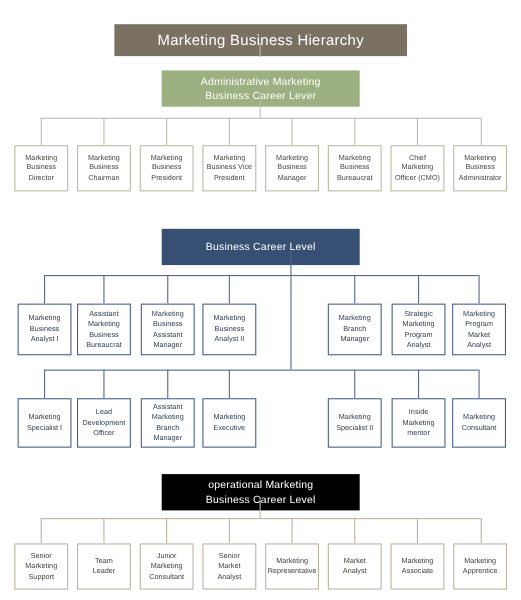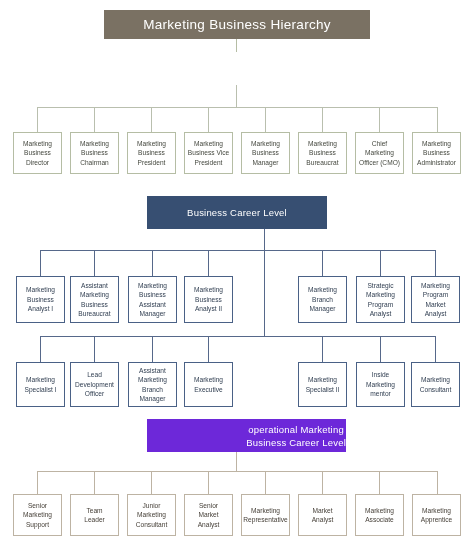--- a/index.html
+++ b/index.html
@@ -25,21 +25,22 @@
     position: absolute;
     box-sizing: border-box;
     display: flex;
     align-items: center;
     justify-content: center;
     text-align: center;
     color: #ffffff;
     font-size: 9.5px;
     line-height: 13px;
     letter-spacing: .2px;
-    padding: 2px 0;
+    padding: 2px 16px;
+    margin-top: 12px;
   }
   .band.title {
     font-size: 13.5px;
     line-height: 17px;
     letter-spacing: .3px;
   }
   .band-text { display: block; }
 
   
   .node {
@@ -76,20 +77,26 @@
 <body>
 
 <div id="chart-root">
 
   <div class="band title" style="left:104px; top:10px; width:266px; height:29px; background:#7a7163;">
     <span class="band-text">Marketing Business Hierarchy</span>
   </div>
 
   <div class="line v" style="left:236px; top:39px; width:1px; height:13px; background:#b5bda4;"></div>
 
+  <div class="band" style="left:147px; top:52px; width:180px; height:33px; background:#9cb081;">
+    <span>
+      <span class="band-text">Administrative Marketing</span>
+      <span class="band-text">Business Career Lever</span>
+    </span>
+  </div>
 
   <div class="line v" style="left:236px; top:85px; height:22px;"></div>
   <div class="line h" style="left:37px; top:107px; width:400px;"></div>
   <div class="line v" style="left:37px;  top:107px; height:25px;"></div>
   <div class="line v" style="left:94px;  top:107px; height:25px;"></div>
   <div class="line v" style="left:151px; top:107px; height:25px;"></div>
   <div class="line v" style="left:208px; top:107px; height:25px;"></div>
   <div class="line v" style="left:265px; top:107px; height:25px;"></div>
   <div class="line v" style="left:322px; top:107px; height:25px;"></div>
   <div class="line v" style="left:379px; top:107px; height:25px;"></div>
@@ -271,21 +278,21 @@
       <span class="node-text">mentor</span>
     </span>
   </div>
   <div class="node blue" style="left:411px; top:362px; width:49px; height:45px;">
     <span>
       <span class="node-text">Marketing</span>
       <span class="node-text">Consultant</span>
     </span>
   </div>
 
-  <div class="band" style="left:147px; top:419px; width:199px; height:33px; background:#6d28d9;justify-content:flex-end;">
+  <div class="band" style="left:147px; top:419px; width:180px; height:33px; background:#000000;">
     <span>
       <span class="band-text">operational Marketing</span>
       <span class="band-text">Business Career Level</span>
     </span>
   </div>
 
   <div class="line v tan" style="left:236px; top:452px; height:19px;"></div>
   <div class="line h tan" style="left:37px; top:471px; width:400px;"></div>
   <div class="line v tan" style="left:37px;  top:471px; height:23px;"></div>
   <div class="line v tan" style="left:94px;  top:471px; height:23px;"></div>

